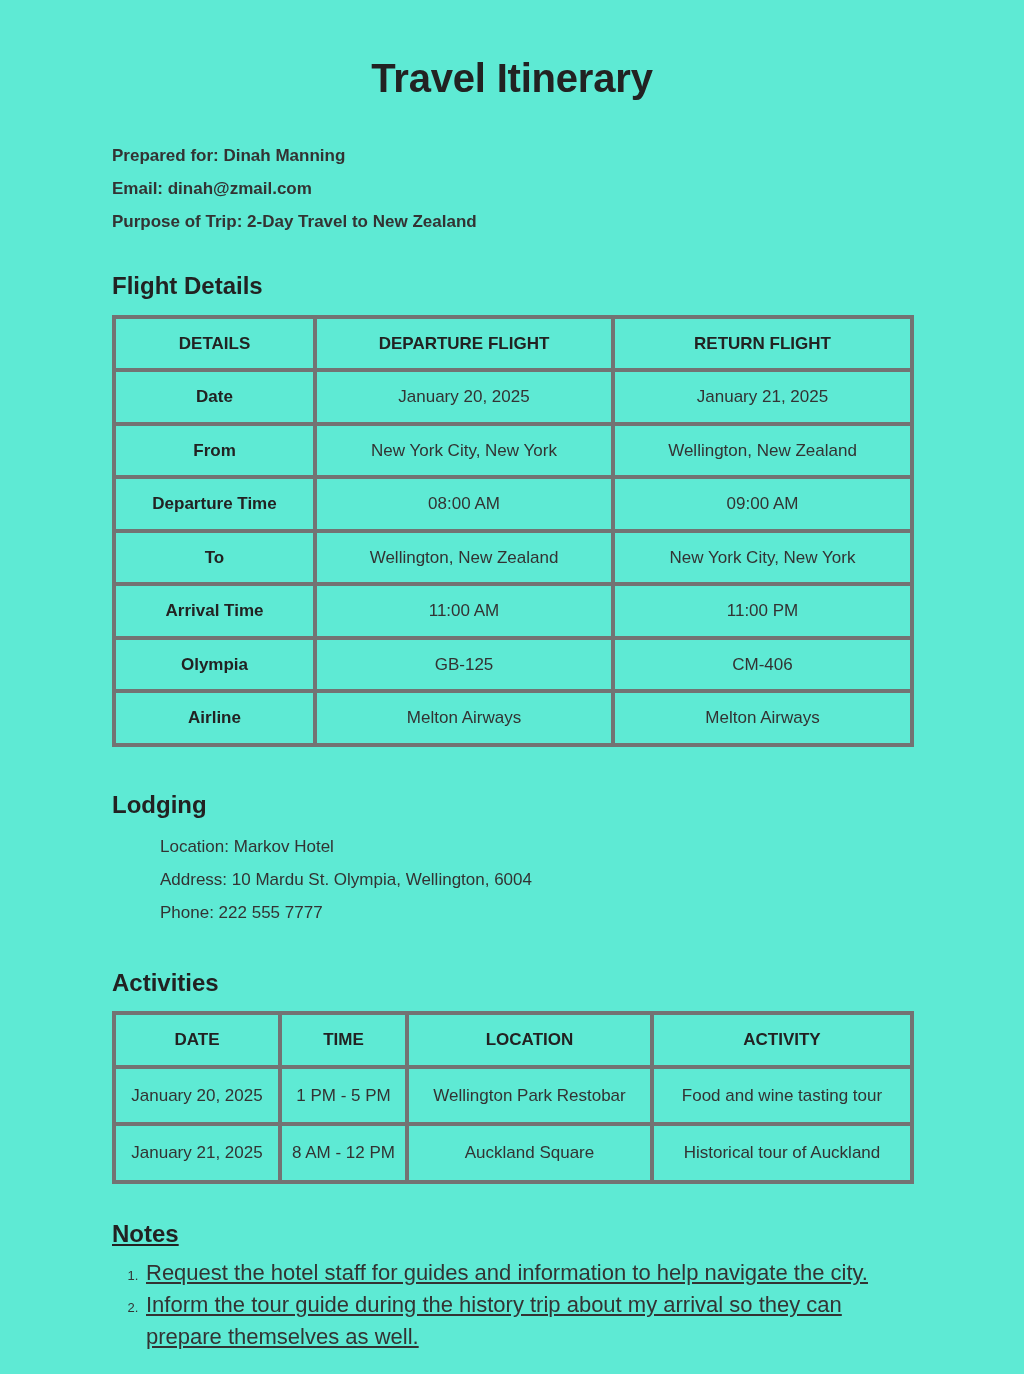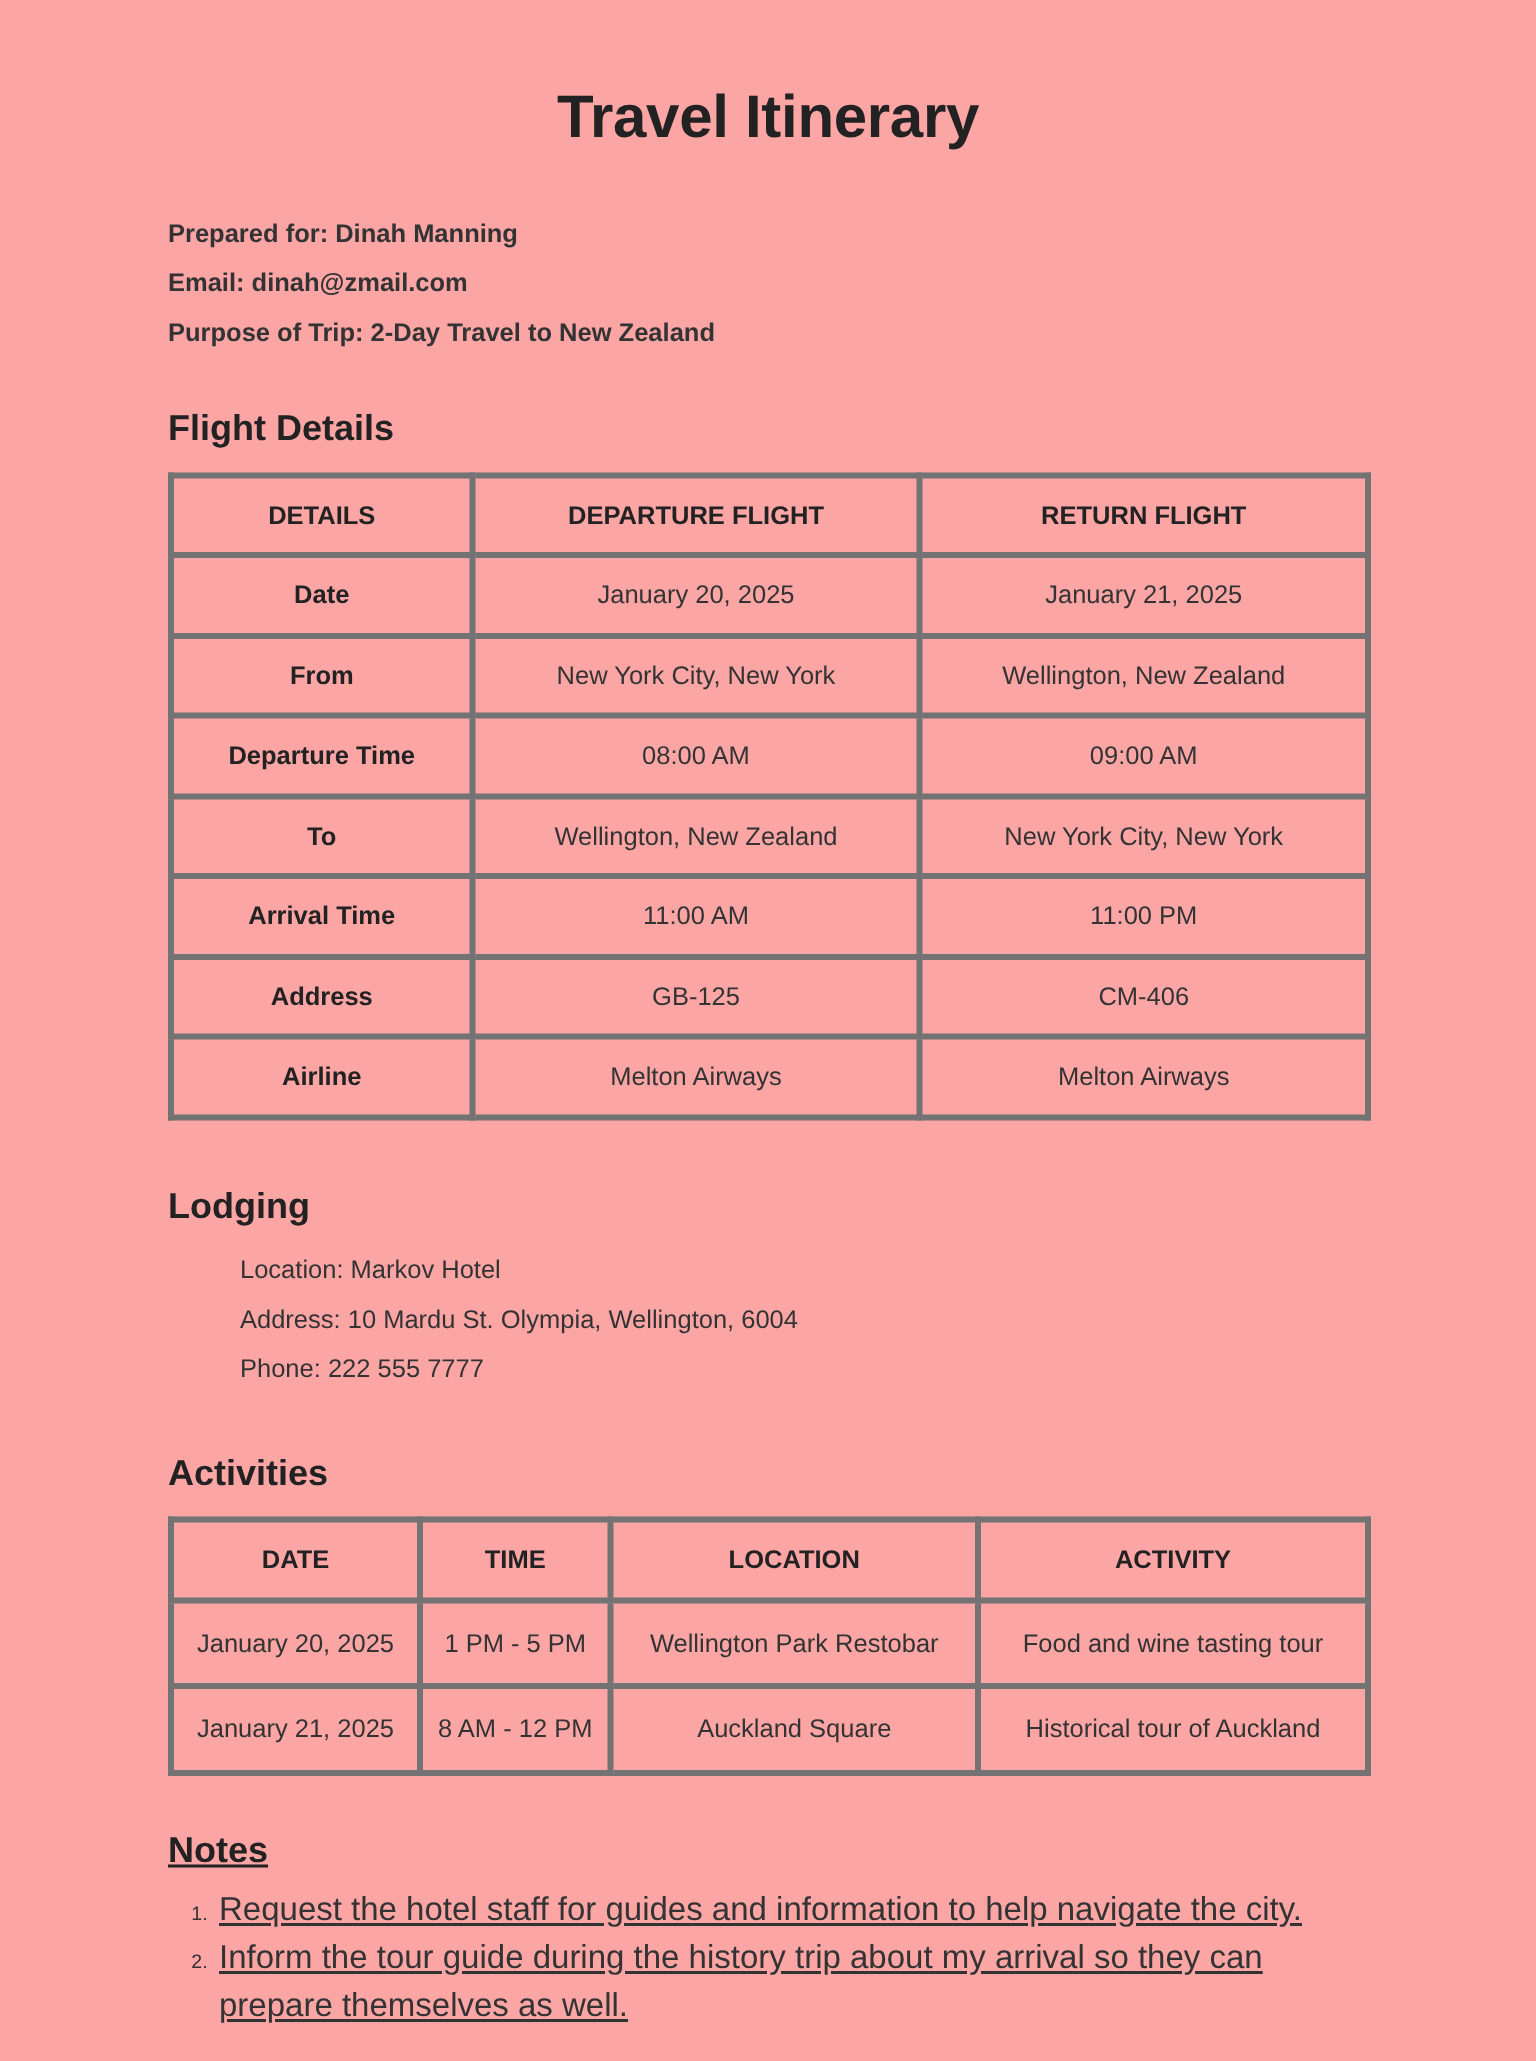--- a/index.html
+++ b/index.html
@@ -13,21 +13,21 @@
     font-family: "Liberation Sans", sans-serif;
     color: #333333;
     -webkit-font-smoothing: antialiased;
   }
   .page {
     position: relative;
     width: 1024px;
     height: 1374px;
     box-sizing: border-box;
     padding: 0 112px;
-    background: #fca5a5;
+    background: #5eead4;
   }
   .doc-title {
     margin: 0;
     padding-top: 55px;
     font-size: 40px;
     font-weight: bold;
     color: #222222;
     text-align: center;
     letter-spacing: -0.2px;
     line-height: 1.15;
@@ -163,21 +163,21 @@
         <td class="rowlabel">To</td>
         <td>Wellington, New Zealand</td>
         <td>New York City, New York</td>
       </tr>
       <tr>
         <td class="rowlabel">Arrival Time</td>
         <td>11:00 AM</td>
         <td>11:00 PM</td>
       </tr>
       <tr>
-        <td class="rowlabel">Address</td>
+        <td class="rowlabel">Olympia</td>
         <td>GB-125</td>
         <td>CM-406</td>
       </tr>
       <tr>
         <td class="rowlabel">Airline</td>
         <td>Melton Airways</td>
         <td>Melton Airways</td>
       </tr>
     </tbody>
   </table>

